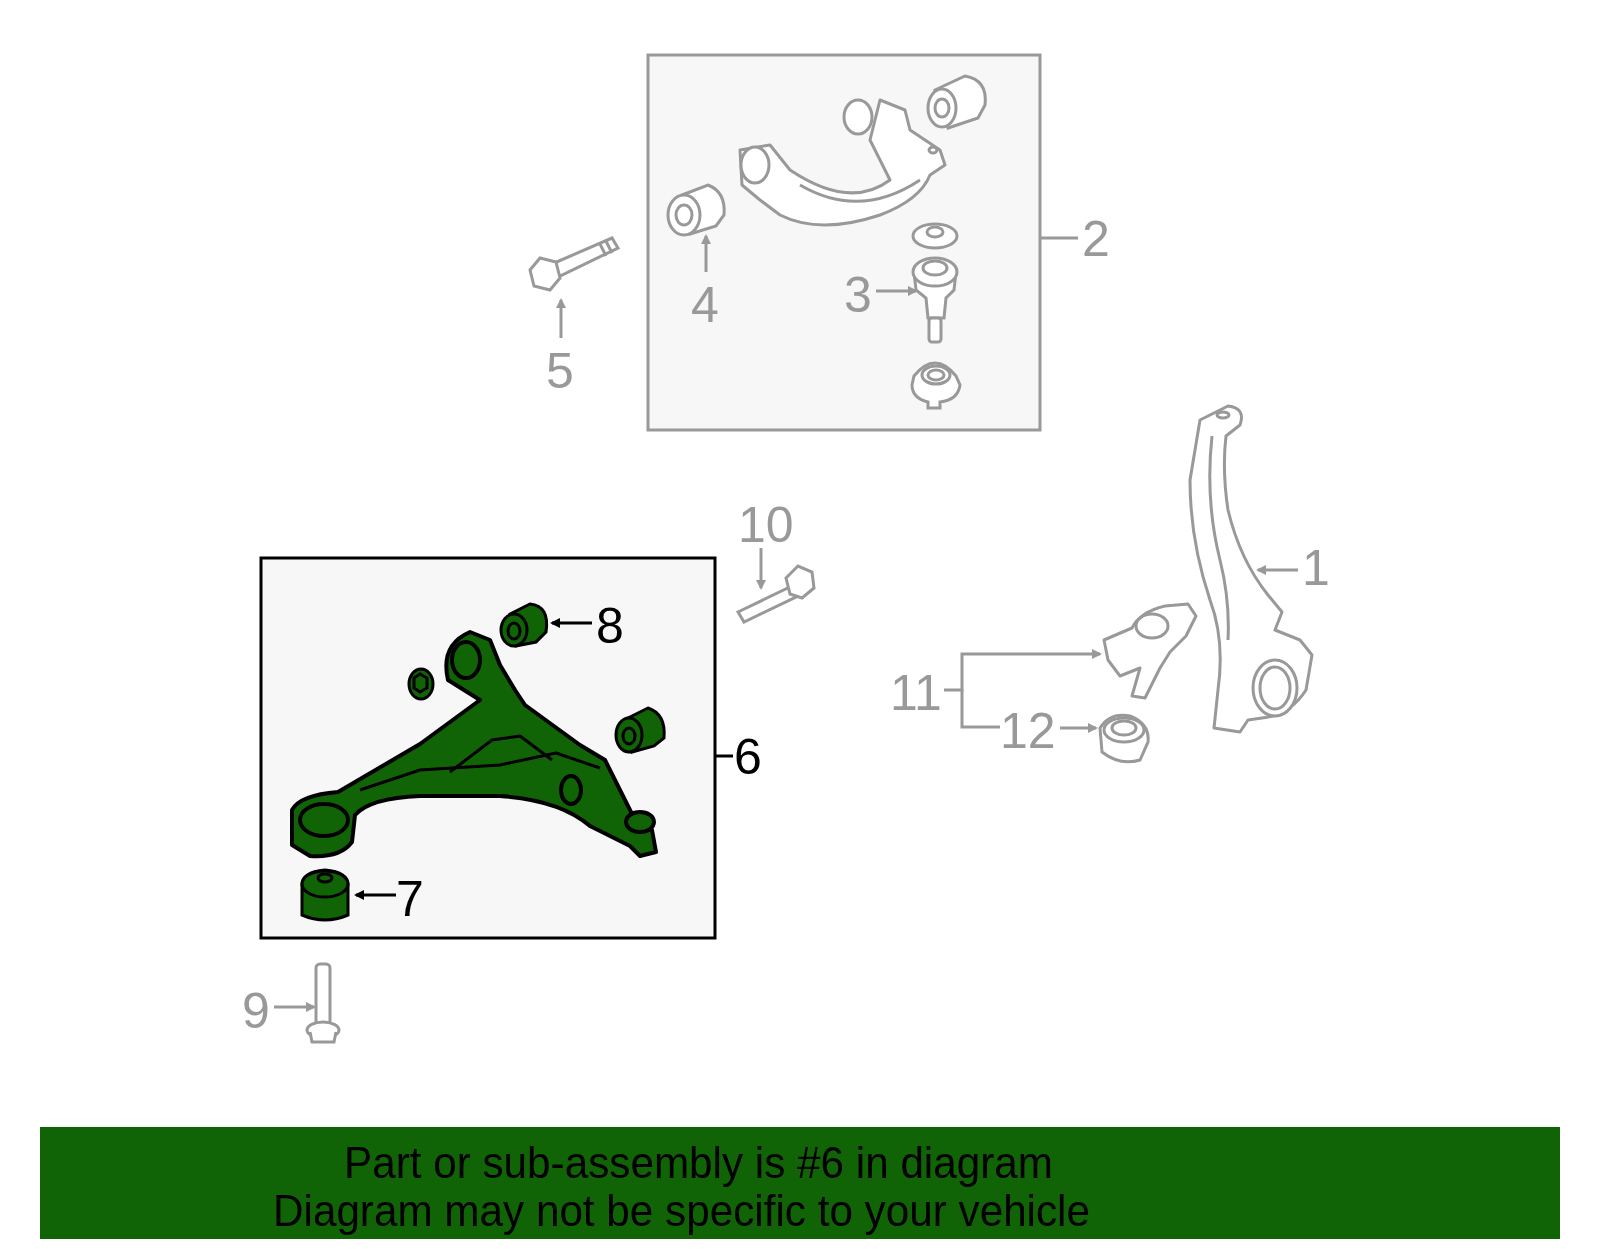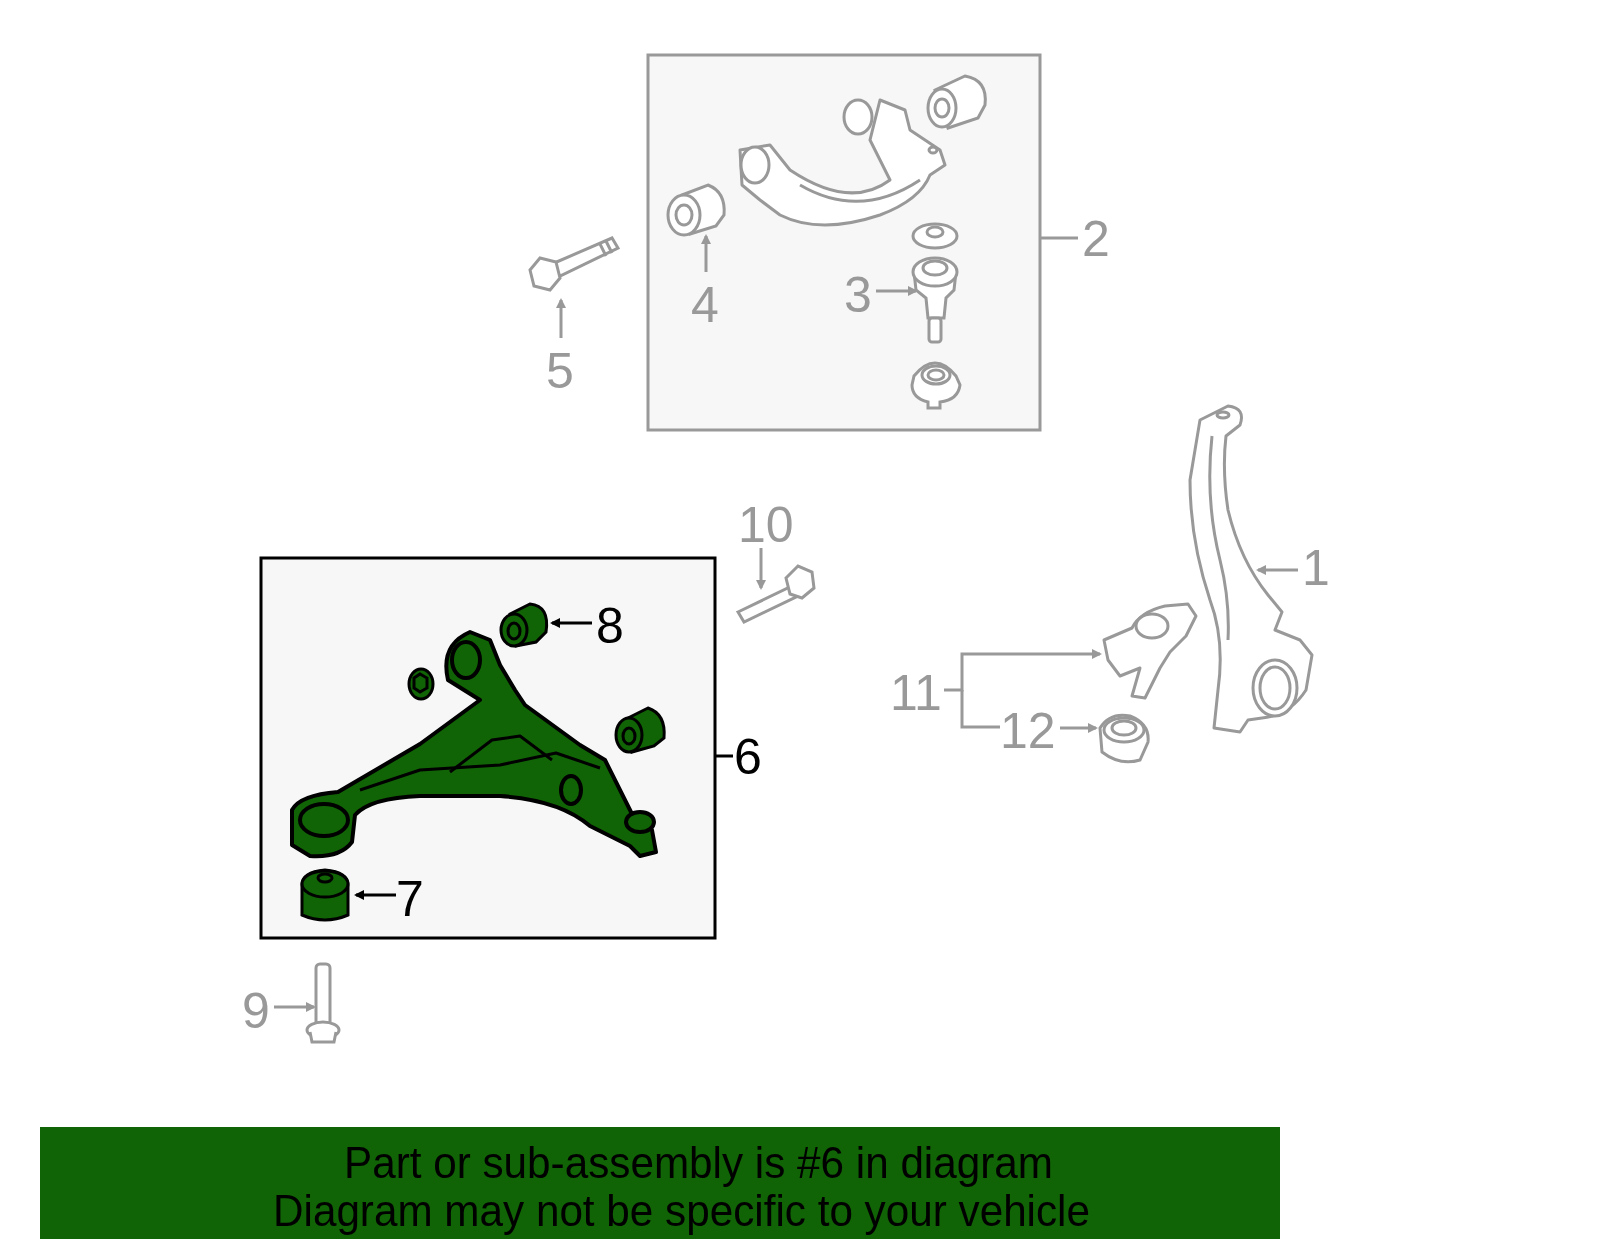--- a/index.html
+++ b/index.html
@@ -2,21 +2,21 @@
 <html><head>
 <meta charset="utf-8">
 <style>
   html, body { margin: 0; padding: 0; background: #ffffff; }
   body { width: 1600px; height: 1249px; position: relative; overflow: hidden; font-family: "Liberation Sans", sans-serif; }
   #diagram { position: absolute; left: 0; top: 0; width: 1600px; height: 1249px; }
   .lbl { font-family: "Liberation Sans", sans-serif; font-size: 50px; }
   .gray { fill: #999999; }
   .blk { fill: #000000; }
   #banner {
-    position: absolute; left: 40px; top: 1127px; width: 1240px; height: 112px;
+    position: absolute; left: 40px; top: 1127px; width: 1520px; height: 112px;
     background: #116405; color: #000000; text-align: left;
   }
   #banner .line {
     position: absolute; font-family: "Liberation Sans", sans-serif; font-size: 44px;
     line-height: 48px; white-space: nowrap; transform: scaleX(0.96); transform-origin: left top;
   }
   #banner .l1 { left: 304px; top: 12px; }
   #banner .l2 { left: 233px; top: 60px; }
 </style>
 </head>

